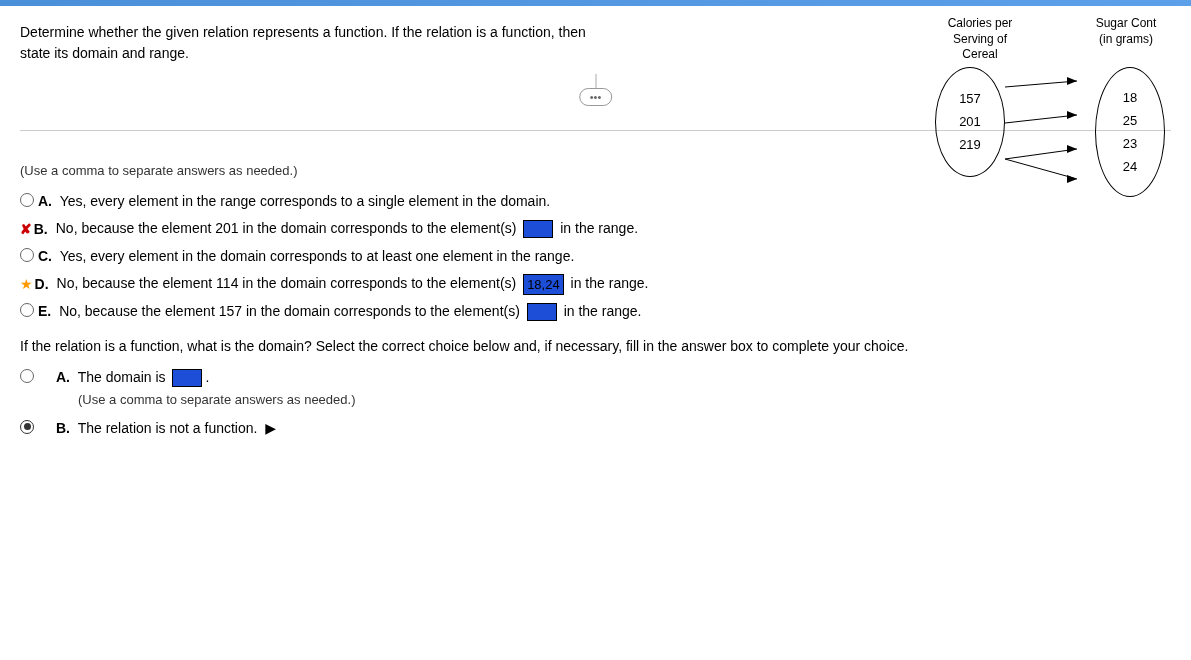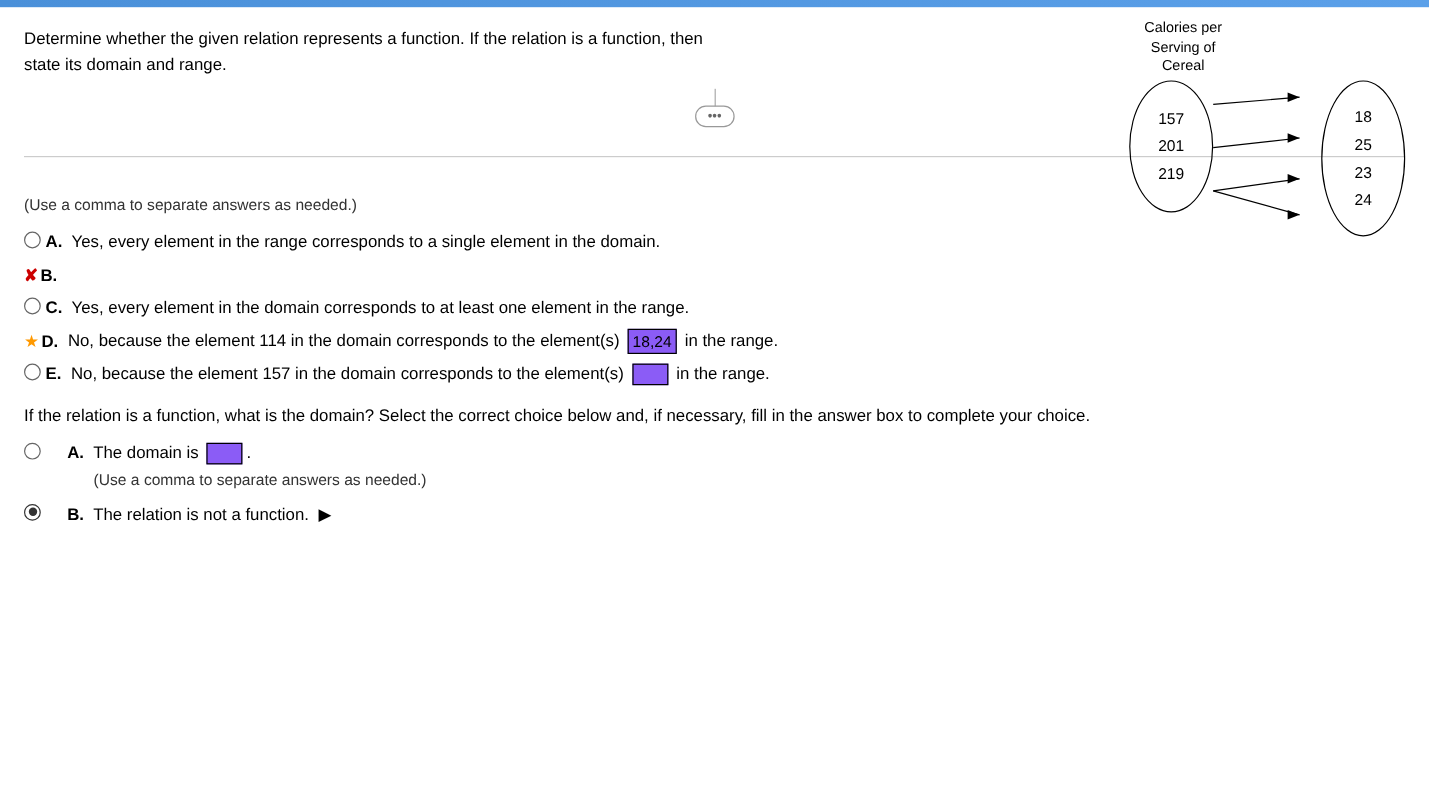--- a/index.html
+++ b/index.html
@@ -161,21 +161,21 @@
       min-height: 18px;
       border: 1px solid #000;
       margin: 0 3px;
       padding: 0 3px;
       font-size: 13px;
       vertical-align: middle;
       text-align: center;
     }
 
     .answer-box.filled {
-      background: #8b5cf6;
+      background: #1d4ed8;
     }
 
     .sub-section {
       margin-top: 14px;
     }
 
     .domain-choice {
       display: flex;
       align-items: flex-start;
       margin-bottom: 8px;
@@ -214,20 +214,24 @@
     <div>state its domain and range.</div>
   </div>
 
   <div class="diagram-area">
     <div>
       <div class="diagram-labels">
         <div class="diagram-col-header">
           <div>Calories per</div>
           <div>Serving of Cereal</div>
         </div>
+        <div class="diagram-col-header">
+          <div>Sugar Cont</div>
+          <div>(in grams)</div>
+        </div>
       </div>
       <div style="display:flex; align-items:flex-start; gap:0; margin-top:4px;">
 
         <div class="oval-left">
           <span class="oval-value">157</span>
           <span class="oval-value">201</span>
           <span class="oval-value">219</span>
         </div>
 
         <svg width="90" height="120" style="overflow:visible;">
@@ -272,20 +276,25 @@
     <li class="choice-item">
       <div class="radio-circle"></div>
       <span><span class="choice-label">A.</span> <span>Yes, every element in the range corresponds to a single element in the domain.</span></span>
     </li>
 
     <li class="choice-item">
       <div style="display:flex;align-items:center;gap:2px;margin-top:1px;">
         <span class="x-mark">✘</span>
         <span class="choice-label">B.</span>
       </div>
+      <span>
+        <span>No, because the element 201 in the domain corresponds to the element(s)</span>
+        <span class="answer-box filled"></span>
+        <span>in the range.</span>
+      </span>
     </li>
 
     <li class="choice-item">
       <div class="radio-circle"></div>
       <span><span class="choice-label">C.</span> <span>Yes, every element in the domain corresponds to at least one element in the range.</span></span>
     </li>
 
     <li class="choice-item">
       <div style="display:flex;align-items:center;gap:2px;margin-top:1px;">
         <span class="star-mark">★</span>

